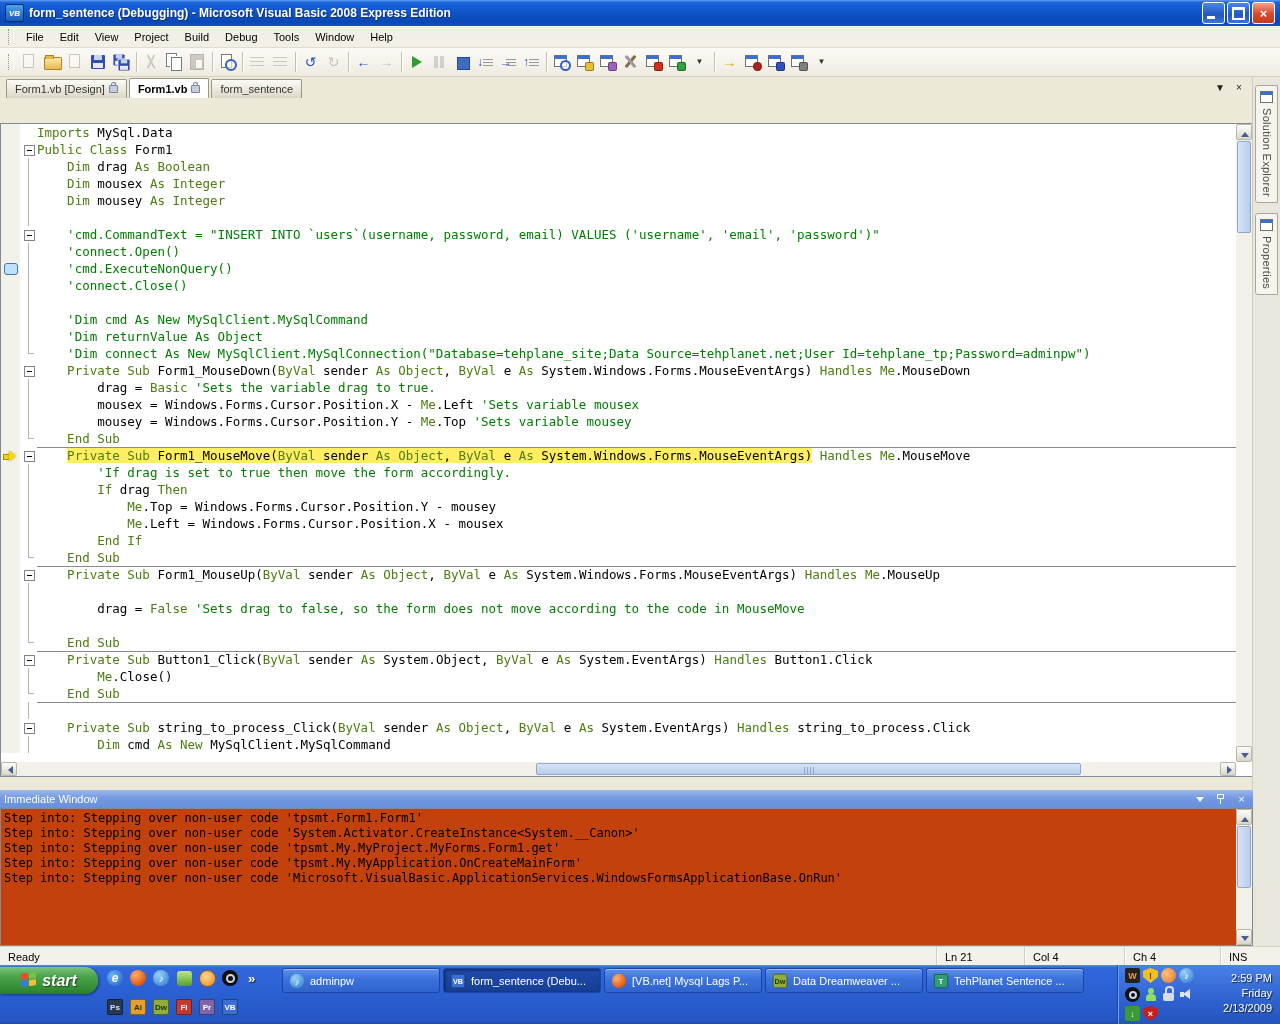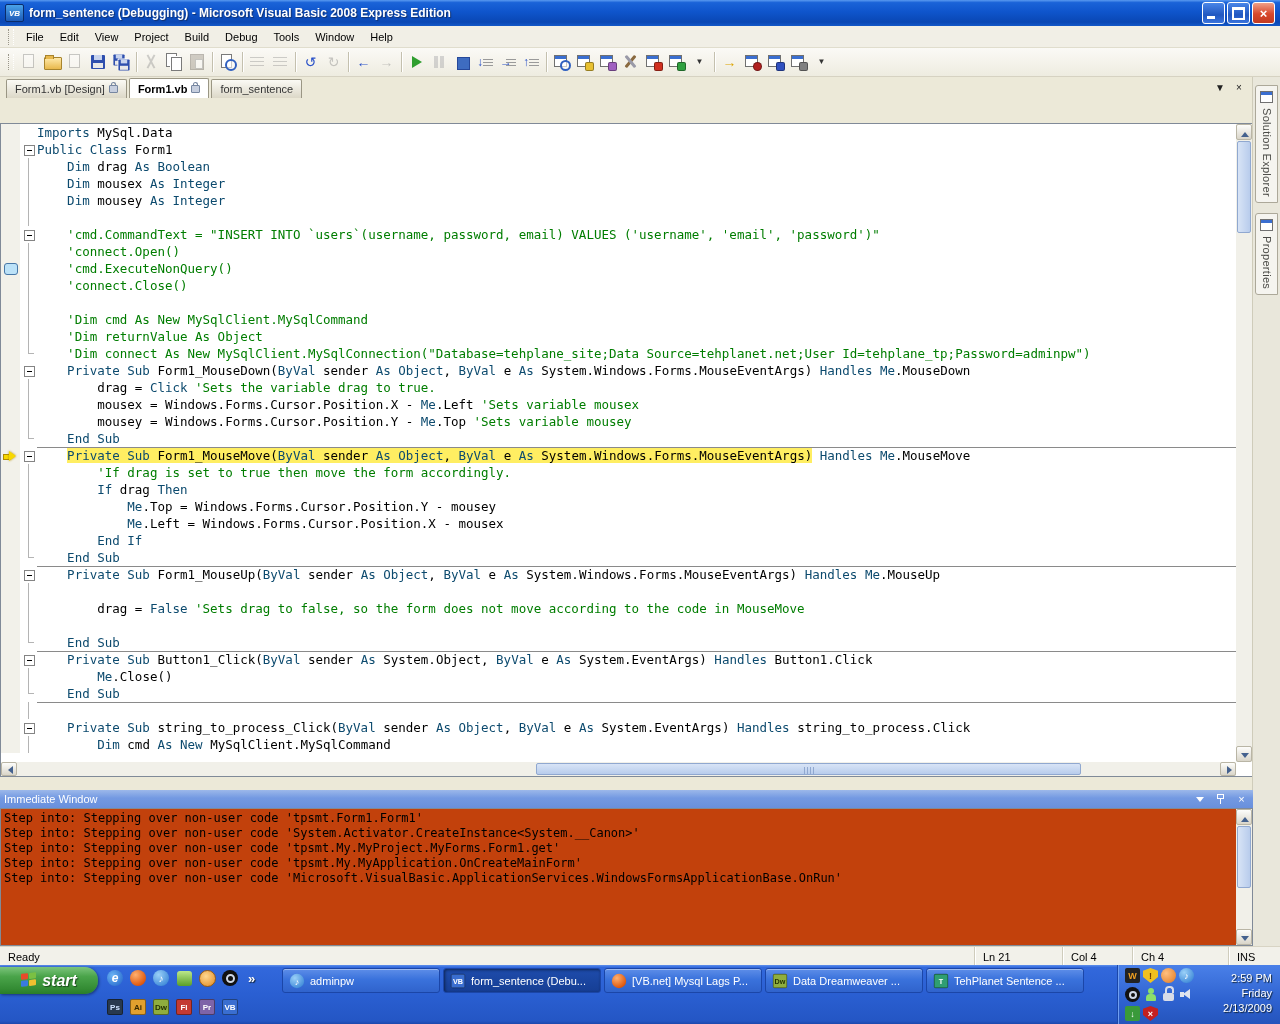--- a/index.html
+++ b/index.html
@@ -91,21 +91,21 @@
   .ci{width:19px;flex:none;background:#f2f1ea;position:relative}
   .cf{width:17px;flex:none;position:relative}
   .cf.g::before,.cf.b::before{content:"";position:absolute;left:8px;top:0;bottom:0;width:1px;background:#b4b4b4}
   .cf.b::before{display:none}
   .cf.e::before{content:"";position:absolute;left:8px;top:0;height:9px;width:1px;background:#b4b4b4}
   .cf.e::after{content:"";position:absolute;left:8px;top:8px;width:6px;height:1px;background:#b4b4b4}
   .fbox{position:absolute;left:4px;top:4px;width:9px;height:9px;background:#fff;border:1px solid #848484;box-sizing:content-box}
   .fbox::before{content:"";position:absolute;left:2px;top:4px;width:5px;height:1px;background:#000}
   .ct{flex:1;position:relative}
   .crow.sep .ct{box-shadow:inset 0 1px 0 #8a8a8a}
-  .tok.k{color:#0c4a6e}.tok.c{color:#007d00}.tok.n{color:#000}
+  .tok.k{color:#4d7c0f}.tok.c{color:#007d00}.tok.n{color:#000}
   .tok.hl{background:#ffee62}
   .bmk{position:absolute;left:3px;top:3px;width:12px;height:10px;background:#bce2f8;border:1px solid #4878a8;border-radius:3px}
   .cur{position:absolute;left:2px;top:4px;width:14px;height:10px}
   .cur::before{content:"";position:absolute;left:0;top:3px;width:6px;height:4px;background:#f8d800;border:1px solid #b08c00}
   .cur::after{content:"";position:absolute;left:6px;top:0;border-left:7px solid #f8d800;border-top:5px solid transparent;border-bottom:5px solid transparent;filter:drop-shadow(0 0 1px #b08c00)}
 
   
   .sb{position:absolute;background:#f1f0e9}
   .sba{position:absolute;width:16px;height:16px;background:linear-gradient(#fdfdfb,#d9d5c9);border:1px solid #b9b5a5;border-radius:2px;box-sizing:border-box}
   .sba::before{content:"";position:absolute;border:4px solid transparent}
@@ -142,21 +142,21 @@
   #imbody{position:absolute;left:0;top:18px;right:0;bottom:0;background:#c2410c;border:1px solid #808a98;box-sizing:border-box}
   #imlines{position:absolute;left:0;top:2px;right:16px;bottom:0;overflow:hidden;padding-left:3px;
     font-family:"DejaVu Sans Mono","Liberation Mono",monospace;font-size:12px}
   .imline{height:15px;line-height:15px;white-space:pre}
 
   
   #statusbar{position:absolute;left:0;top:946px;width:1280px;height:19px;background:#f2f1ea;border-top:1px solid #d8d4c4;
     display:flex;align-items:center;font-size:11px}
   .st-ready{flex:1;padding-left:8px}
   .st-cell{border-left:1px solid #cfccbc;box-shadow:inset 1px 0 0 #fff;height:100%;display:flex;align-items:center;padding-left:8px;box-sizing:border-box}
-  .st-ln{width:88px}.st-col{width:70px}.st-ch{width:96px}.st-ins{width:52px}
+  .st-ln{width:88px}.st-col{width:100px}.st-ch{width:96px}.st-ins{width:60px}
 
   
   #taskbar{position:absolute;left:0;top:965px;width:1280px;height:59px;
     background:linear-gradient(180deg,#5e90ec 0,#3268dc 4%,#2a5fd2 50%,#2456c4 95%,#1c48ac 100%)}
   #startbtn{position:absolute;left:0;top:2px;width:98px;height:27px;border-radius:0 13px 13px 0;
     background:linear-gradient(180deg,#7cc47c 0,#4aa44a 35%,#348c34 80%,#2a7e2a 100%);
     box-shadow:1px 1px 3px rgba(0,0,0,.45);display:flex;align-items:center;justify-content:center;gap:5px;
     color:#fff;font-weight:bold;font-style:italic;font-size:16px;text-shadow:1px 1px 1px #1a4a1a}
   .flag{width:16px;height:15px;display:grid;grid-template-columns:7px 7px;grid-template-rows:6px 6px;gap:1px;transform:skewY(-6deg)}
   .flag span{border-radius:1px}
@@ -456,21 +456,21 @@
         <div class="crow"><span class="ci"></span><span class="cf g"></span><span class="ct"></span></div>
         <div class="crow"><span class="ci"></span><span class="cf b"><span class="fbox"></span></span><span class="ct"><span class="tok n">    </span><span class="tok c">'cmd.CommandText = "INSERT INTO `users`(username, password, email) VALUES ('username', 'email', 'password')"</span></span></div>
         <div class="crow"><span class="ci"></span><span class="cf g"></span><span class="ct"><span class="tok n">    </span><span class="tok c">'connect.Open()</span></span></div>
         <div class="crow"><span class="ci"><span class="bmk"></span></span><span class="cf g"></span><span class="ct"><span class="tok n">    </span><span class="tok c">'cmd.ExecuteNonQuery()</span></span></div>
         <div class="crow"><span class="ci"></span><span class="cf g"></span><span class="ct"><span class="tok n">    </span><span class="tok c">'connect.Close()</span></span></div>
         <div class="crow"><span class="ci"></span><span class="cf g"></span><span class="ct"></span></div>
         <div class="crow"><span class="ci"></span><span class="cf g"></span><span class="ct"><span class="tok n">    </span><span class="tok c">'Dim cmd As New MySqlClient.MySqlCommand</span></span></div>
         <div class="crow"><span class="ci"></span><span class="cf g"></span><span class="ct"><span class="tok n">    </span><span class="tok c">'Dim returnValue As Object</span></span></div>
         <div class="crow"><span class="ci"></span><span class="cf e"></span><span class="ct"><span class="tok n">    </span><span class="tok c">'Dim connect As New MySqlClient.MySqlConnection("Database=tehplane_site;Data Source=tehplanet.net;User Id=tehplane_tp;Password=adminpw")</span></span></div>
         <div class="crow"><span class="ci"></span><span class="cf b"><span class="fbox"></span></span><span class="ct"><span class="tok n">    </span><span class="tok k">Private Sub </span><span class="tok n">Form1_MouseDown(</span><span class="tok k">ByVal </span><span class="tok n">sender </span><span class="tok k">As Object</span><span class="tok n">, </span><span class="tok k">ByVal </span><span class="tok n">e </span><span class="tok k">As </span><span class="tok n">System.Windows.Forms.MouseEventArgs) </span><span class="tok k">Handles Me</span><span class="tok n">.MouseDown</span></span></div>
-        <div class="crow"><span class="ci"></span><span class="cf g"></span><span class="ct"><span class="tok n">        drag = </span><span class="tok k">Click </span><span class="tok c">'Sets the variable drag to true.</span></span></div>
+        <div class="crow"><span class="ci"></span><span class="cf g"></span><span class="ct"><span class="tok n">        drag = </span><span class="tok k">Basic </span><span class="tok c">'Sets the variable drag to true.</span></span></div>
         <div class="crow"><span class="ci"></span><span class="cf g"></span><span class="ct"><span class="tok n">        mousex = Windows.Forms.Cursor.Position.X - </span><span class="tok k">Me</span><span class="tok n">.Left </span><span class="tok c">'Sets variable mousex</span></span></div>
         <div class="crow"><span class="ci"></span><span class="cf g"></span><span class="ct"><span class="tok n">        mousey = Windows.Forms.Cursor.Position.Y - </span><span class="tok k">Me</span><span class="tok n">.Top </span><span class="tok c">'Sets variable mousey</span></span></div>
         <div class="crow"><span class="ci"></span><span class="cf e"></span><span class="ct"><span class="tok n">    </span><span class="tok k">End Sub</span></span></div>
         <div class="crow sep"><span class="ci"><span class="cur"></span></span><span class="cf b"><span class="fbox"></span></span><span class="ct"><span class="tok n">    </span><span class="tok k hl">Private Sub </span><span class="tok n hl">Form1_MouseMove(</span><span class="tok k hl">ByVal </span><span class="tok n hl">sender </span><span class="tok k hl">As Object</span><span class="tok n hl">, </span><span class="tok k hl">ByVal </span><span class="tok n hl">e </span><span class="tok k hl">As </span><span class="tok n hl">System.Windows.Forms.MouseEventArgs)</span><span class="tok n"> </span><span class="tok k">Handles Me</span><span class="tok n">.MouseMove</span></span></div>
         <div class="crow"><span class="ci"></span><span class="cf g"></span><span class="ct"><span class="tok n">        </span><span class="tok c">'If drag is set to true then move the form accordingly.</span></span></div>
         <div class="crow"><span class="ci"></span><span class="cf g"></span><span class="ct"><span class="tok n">        </span><span class="tok k">If </span><span class="tok n">drag </span><span class="tok k">Then</span></span></div>
         <div class="crow"><span class="ci"></span><span class="cf g"></span><span class="ct"><span class="tok n">            </span><span class="tok k">Me</span><span class="tok n">.Top = Windows.Forms.Cursor.Position.Y - mousey</span></span></div>
         <div class="crow"><span class="ci"></span><span class="cf g"></span><span class="ct"><span class="tok n">            </span><span class="tok k">Me</span><span class="tok n">.Left = Windows.Forms.Cursor.Position.X - mousex</span></span></div>
         <div class="crow"><span class="ci"></span><span class="cf g"></span><span class="ct"><span class="tok n">        </span><span class="tok k">End If</span></span></div>
         <div class="crow"><span class="ci"></span><span class="cf e"></span><span class="ct"><span class="tok n">    </span><span class="tok k">End Sub</span></span></div>

